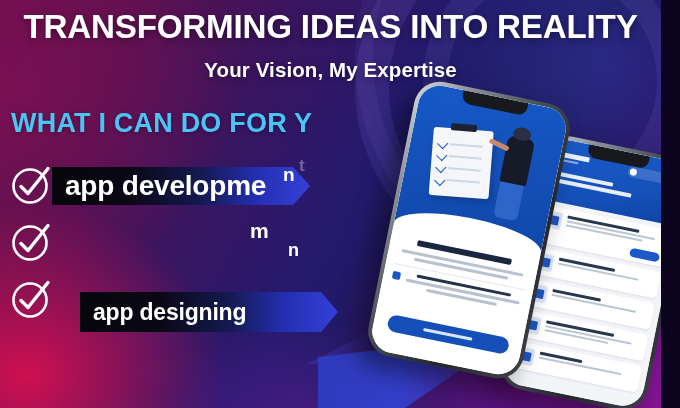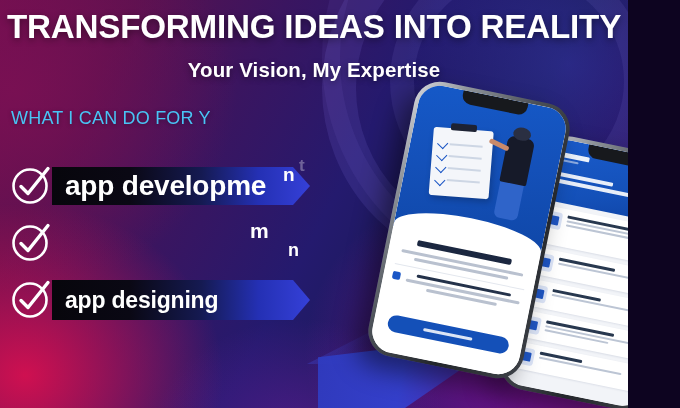--- a/index.html
+++ b/index.html
@@ -14,20 +14,21 @@
   #banner {
     position: relative;
     width: 628px;
     height: 408px;
     overflow: hidden;
     background:
       radial-gradient(ellipse 380px 300px at 86% 86%, rgba(150, 20, 170, 0.85) 0%, rgba(150, 20, 170, 0) 62%),
       radial-gradient(ellipse 300px 260px at 4% 92%, rgba(214, 16, 80, 0.95) 0%, rgba(214, 16, 80, 0) 66%),
       radial-gradient(ellipse 330px 300px at 2% 22%, rgba(126, 16, 84, 0.78) 0%, rgba(126, 16, 84, 0) 68%),
       linear-gradient(118deg, #6d0f4e 0%, #58114f 16%, #3a1560 34%, #241a6e 52%, #1a1a56 70%, #27115e 84%, #7a1480 100%);
+    padding-left: 33px;
   }
 
   
   .arc {
     position: absolute;
     border-radius: 50%;
     border-style: solid;
     border-color: rgba(150, 135, 245, 0.13);
     pointer-events: none;
   }
@@ -95,22 +96,22 @@
     font-weight: bold;
     letter-spacing: 0.1px;
     white-space: nowrap;
     text-shadow: 0 2px 6px rgba(0,0,0,0.4);
   }
   .section-heading {
     position: absolute;
     top: 108px;
     left: 11px;
     color: #49c4f5;
-    font-size: 18px;
-    font-weight: normal;
+    font-size: 27px;
+    font-weight: bold;
     letter-spacing: 0.2px;
     white-space: nowrap;
     text-shadow: 0 1px 4px rgba(0,0,0,0.35);
   }
 
   
   .service-list {
     position: absolute;
     left: 8px;
     top: 158px;
@@ -142,21 +143,21 @@
     font-weight: bold;
     white-space: nowrap;
     padding-left: 13px;
     letter-spacing: -0.2px;
   }
 
   .row-0 .banner-bar { width: 258px; }
   .row-0 .banner-label { font-size: 28px; }
   .row-1 .banner-bar { width: 266px; }
   .row-1 .banner-label { font-size: 20.5px; }
-  .row-2 .banner-bar { width: 258px; top: 8px; height: 40px; }
+  .row-2 .banner-bar { width: 258px; top: 20px; height: 40px; margin-left: 28px; }
   .row-2 .banner-label { font-size: 23px; }
   .row-3 .banner-bar { width: 347px; }
   .row-3 .banner-label { font-size: 17.5px; }
 
   
   .glyph {
     position: absolute;
     color: #ffffff;
     font-weight: bold;
     pointer-events: none;

